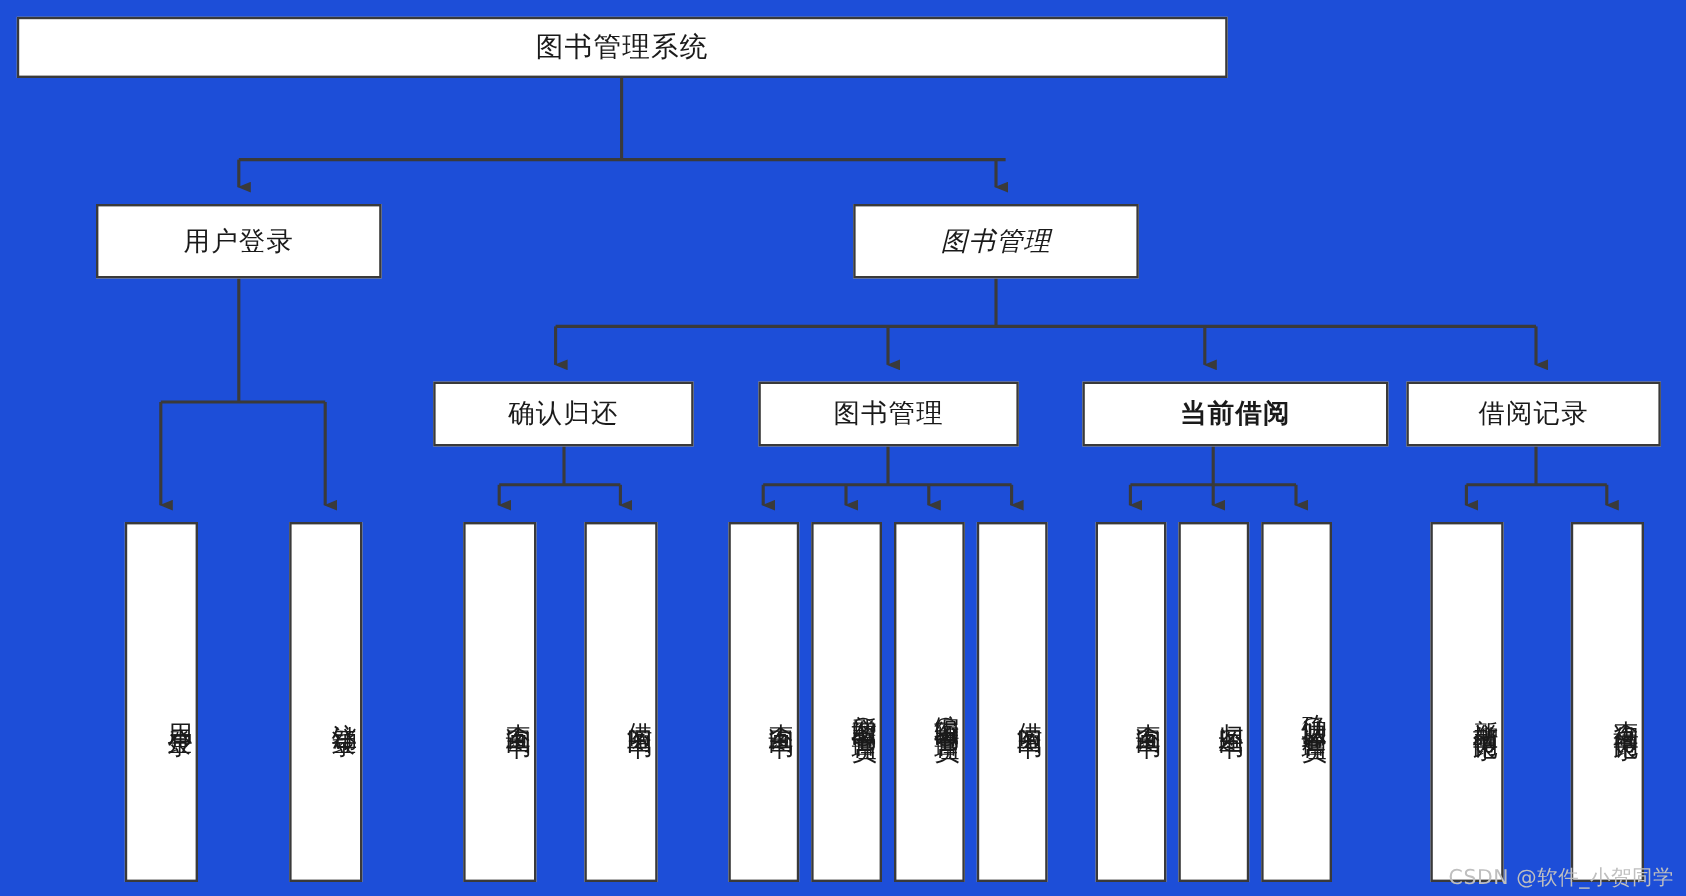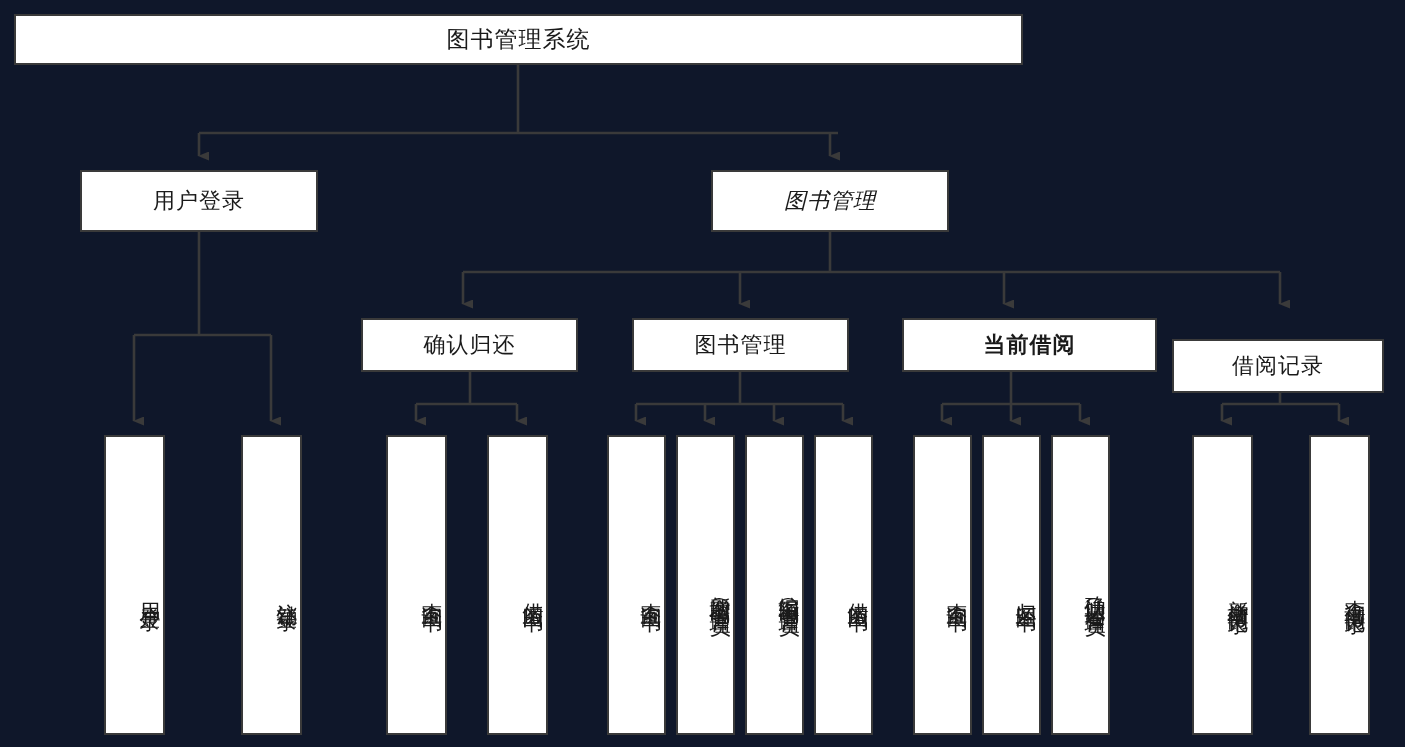--- a/index.html
+++ b/index.html
@@ -8,21 +8,21 @@
     padding: 0;
     background: #ffffff;
   }
   body {
     font-family: "DejaVu Sans", "Liberation Sans", sans-serif;
   }
   #diagram-root {
     position: relative;
     width: 1405px;
     height: 747px;
-    background: #0f172a;
+    background: #1d4ed8;
     overflow: hidden;
   }
   #connector-layer {
     position: absolute;
     left: 0;
     top: 0;
     width: 1405px;
     height: 747px;
     pointer-events: none;
   }
@@ -129,21 +129,21 @@
   <div class="node node-branch" style="left:80px; top:170px; width:238px; height:62px;">用户登录</div>
 
   <div class="node node-branch" style="left:711px; top:170px; width:238px; height:62px;font-style:italic;">图书管理</div>
 
   <div class="node node-branch" style="left:361px; top:318px; width:217px; height:54px;">确认归还</div>
 
   <div class="node node-branch" style="left:632px; top:318px; width:217px; height:54px;">图书管理</div>
 
   <div class="node node-branch" style="left:902px; top:318px; width:255px; height:54px;font-weight:bold;">当前借阅</div>
 
-  <div class="node node-branch" style="left:1172px; top:318px; width:212px; height:54px;margin-top:21px;">借阅记录</div>
+  <div class="node node-branch" style="left:1172px; top:318px; width:212px; height:54px;">借阅记录</div>
 
   <div class="node node-leaf" style="left:104px; top:435px; width:61px; height:300px;">
     <span class="leaf-text">用户登录</span>
   </div>
   <div class="node node-leaf" style="left:241px; top:435px; width:61px; height:300px;">
     <span class="leaf-text">注销登录</span>
   </div>
 
   <div class="node node-leaf" style="left:386px; top:435px; width:61px; height:300px;">
     <span class="leaf-text">查询图书</span>
@@ -175,14 +175,15 @@
     <span class="leaf-text">确认归还（管理员）</span>
   </div>
 
   <div class="node node-leaf" style="left:1192px; top:435px; width:61px; height:300px;">
     <span class="leaf-text">新增借阅记录</span>
   </div>
   <div class="node node-leaf" style="left:1309px; top:435px; width:61px; height:300px;">
     <span class="leaf-text">查询借阅记录</span>
   </div>
 
+  <div class="watermark">CSDN @软件_小贺同学</div>
 
 </div>
 
 </body></html>

